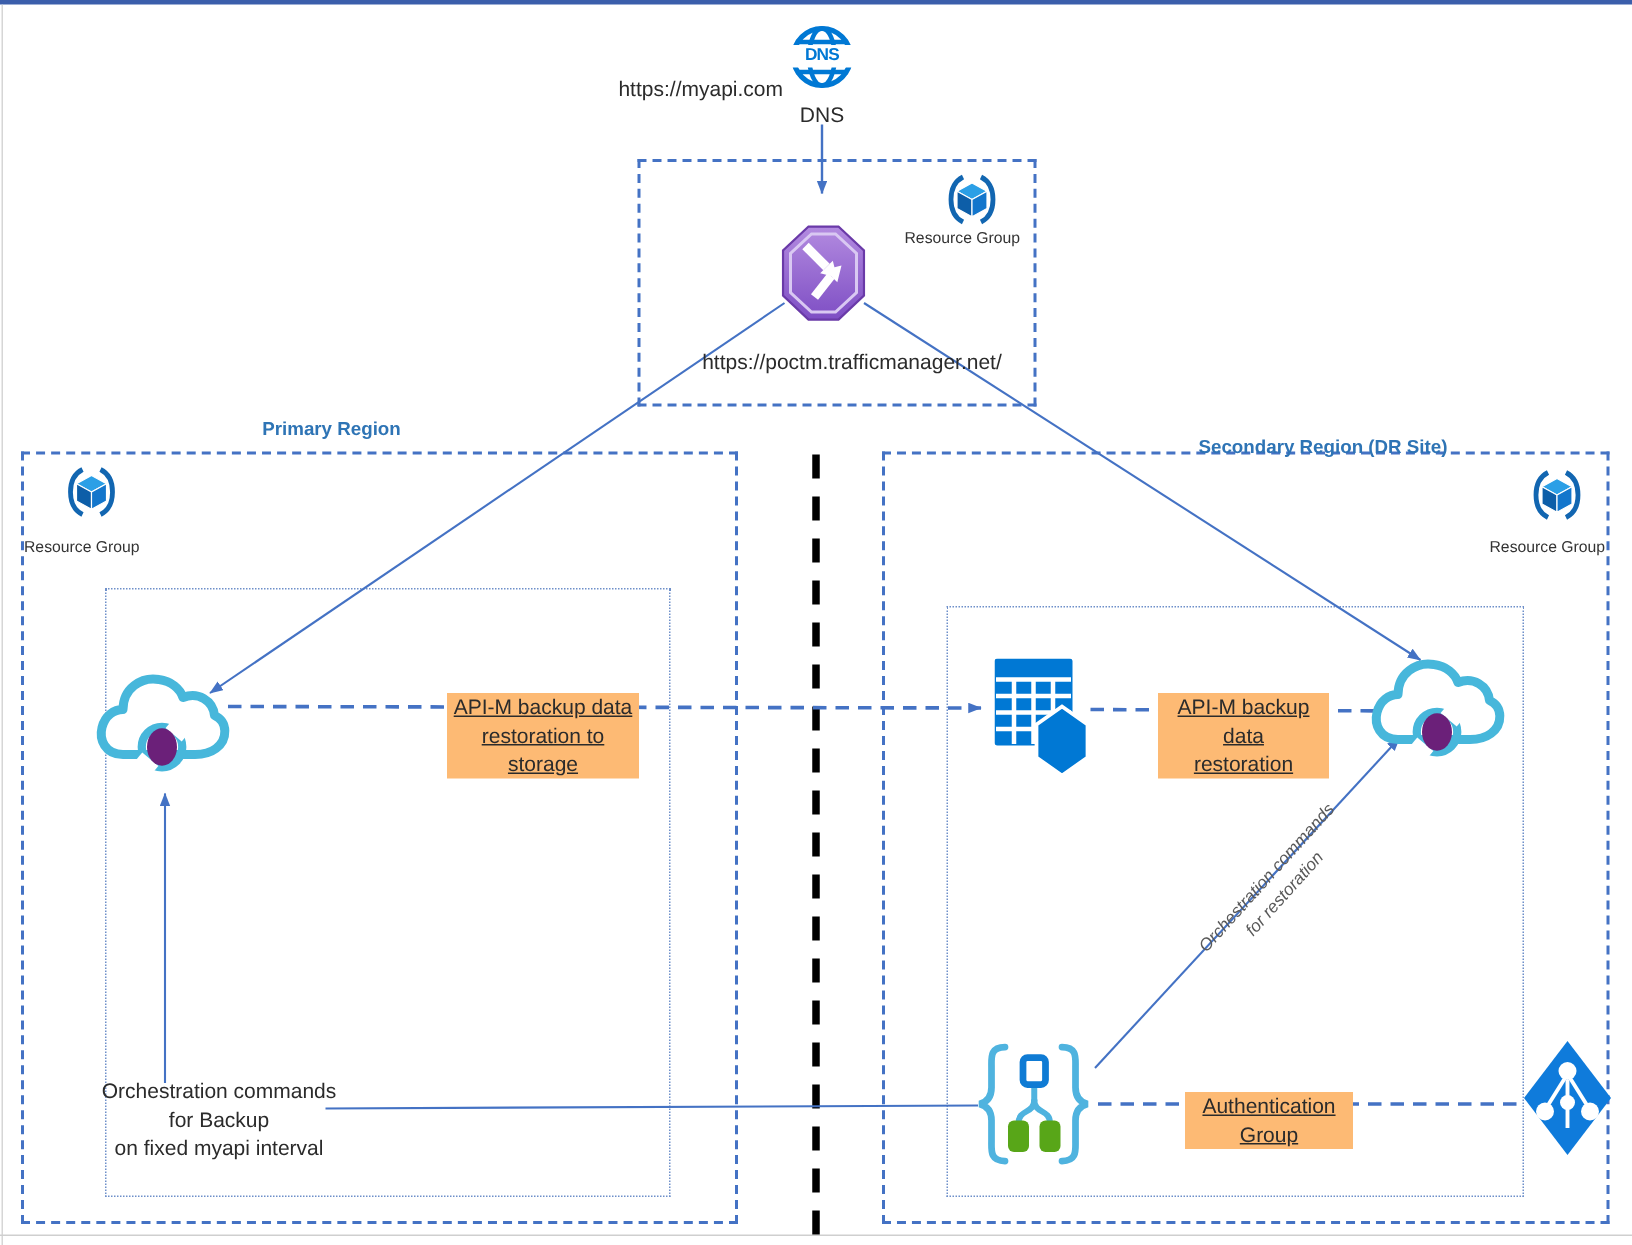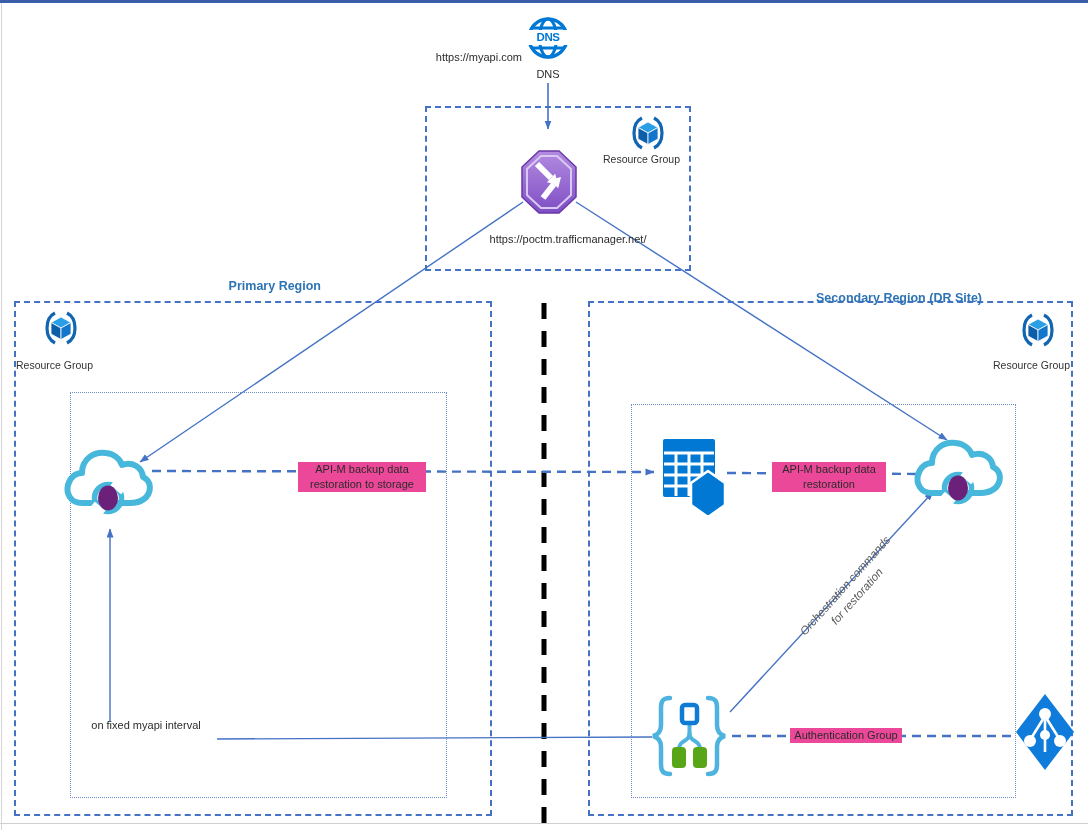--- a/index.html
+++ b/index.html
@@ -4,23 +4,23 @@
 <style>
   html,body{margin:0;padding:0;background:#fff;}
   #stage{
     position:relative;width:1088px;height:830px;background:#fff;
     font-family:"Liberation Sans",sans-serif;color:#262626;overflow:hidden;
     border-top:3px solid #3b5eab;box-sizing:border-box;
   }
   #stage:after{content:"";position:absolute;left:0;right:0;bottom:6px;border-bottom:1px solid #cfcfcf;}
   #stage:before{content:"";position:absolute;top:0;bottom:0;left:1px;border-left:1px solid #d6d6d6;}
   .abs{position:absolute;}
-  .lbl{font-size:11px;line-height:1.35;text-align:center;color:#2b2b2b;}
-  .lbl.bg{background:#ec4899;padding:0 2px;}
-  .region-title{font-size:12.5px;font-weight:bold;color:#2e74b5;text-align:right;}
+  .lbl{font-size:14px;line-height:1.35;text-align:center;color:#2b2b2b;}
+  .lbl.bg{background:#fdba74;padding:0 2px;text-decoration:underline;}
+  .region-title{font-size:12.5px;font-weight:bold;color:#2e74b5;text-align:center;}
   .rg-label{font-size:10.5px;color:#333;}
   .dashed-box{border:2px dashed #4472c4;box-sizing:border-box;}
   .inner-box{border:1px dotted #6e8fc9;box-sizing:border-box;}
   .rot-lbl{
     font-size:11.5px;font-style:italic;color:#595959;text-align:center;line-height:1.4;
     transform:translate(-50%,-50%) rotate(-48deg);white-space:nowrap;
   }
   svg{display:block;}
   #wires{position:absolute;left:0;top:0;z-index:3;pointer-events:none;}
   .boxlayer{z-index:1;}
@@ -92,20 +92,21 @@
   </div>
 
   <div class="abs labellayer rot-lbl" style="left:851px;top:588px;">
     <div>Orchestration commands</div>
     <div>for restoration</div>
   </div>
 
   <div class="abs labellayer lbl bg" style="left:790px;top:725px;width:108px;">Authentication Group</div>
 
   <div class="abs labellayer lbl" style="left:62px;top:715px;width:168px;">
+    <div>Orchestration commands for Backup</div>
     <div>on fixed myapi interval</div>
   </div>
 
   <div class="abs iconlayer" style="left:526px;top:12px;width:44px;height:46px;">
     <svg width="44" height="46" viewBox="0 0 44 46">
       <circle cx="22" cy="23" r="19" fill="#fff" stroke="#0078d4" stroke-width="3.4"></circle>
       <ellipse cx="22" cy="23" rx="8.5" ry="19" fill="none" stroke="#0078d4" stroke-width="3"></ellipse>
       <line x1="5" y1="13" x2="39" y2="13" stroke="#0078d4" stroke-width="3"></line>
       <line x1="5" y1="33" x2="39" y2="33" stroke="#0078d4" stroke-width="3"></line>
       <rect x="1" y="16" width="42" height="14" fill="#fff"></rect>

